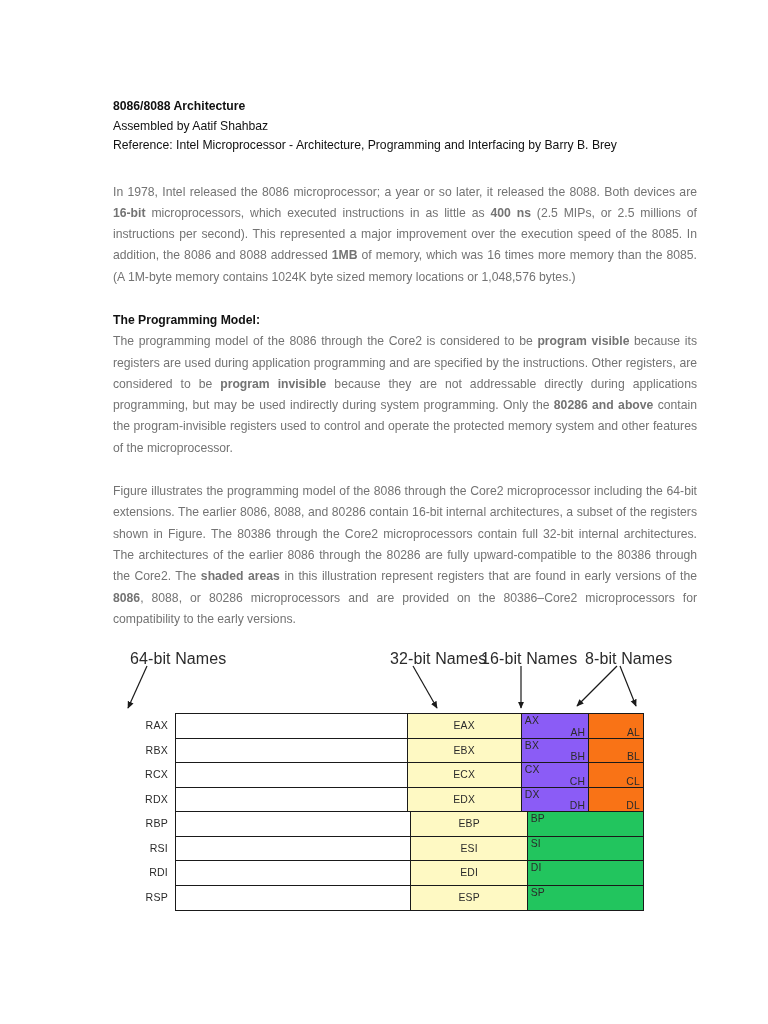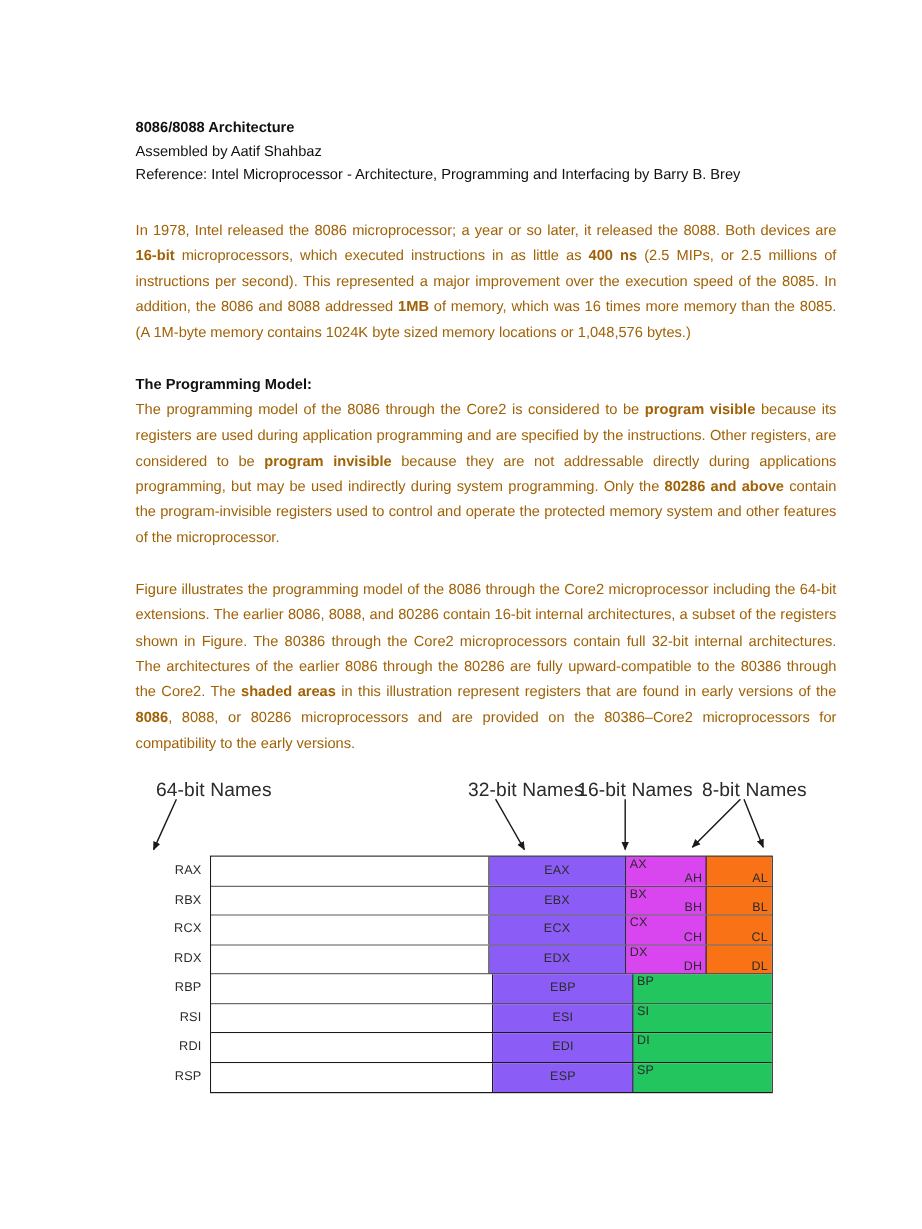--- a/index.html
+++ b/index.html
@@ -40,21 +40,21 @@
     color: #111111;
     white-space: nowrap;
   }
   .headline.bold { font-weight: bold; }
 
   
   .para {
     font-size: 12.2px;
     line-height: 21.3px;
     text-align: justify;
-    color: #a16207;
+    color: #737373;
     margin: 0 0 22px 0;
   }
   .subhead {
     font-size: 12.2px;
     line-height: 21.3px;
     font-weight: bold;
     color: #111111;
     margin: 0;
   }
   b { font-weight: bold; }
@@ -125,29 +125,29 @@
     color: #2b2b2b;
     letter-spacing: 0.2px;
   }
   .cell-64 {
     width: 237px;
     background: #ffffff;
     border-right: 1.6px solid #1a1a1a;
   }
   .cell-32 {
     width: 117px;
-    background: #8b5cf6;
+    background: #fef9c3;
     border-right: 1.6px solid #1a1a1a;
     display: flex;
     align-items: center;
     justify-content: center;
   }
   .cell-16h {
     width: 69px;
-    background: #d946ef;
+    background: #8b5cf6;
     border-right: 1.6px solid #1a1a1a;
   }
   .cell-8l {
     width: 55px;
     background: #f97316;
   }
   .cell-16wide {
     width: 116px;
     background: #22c55e;
   }

